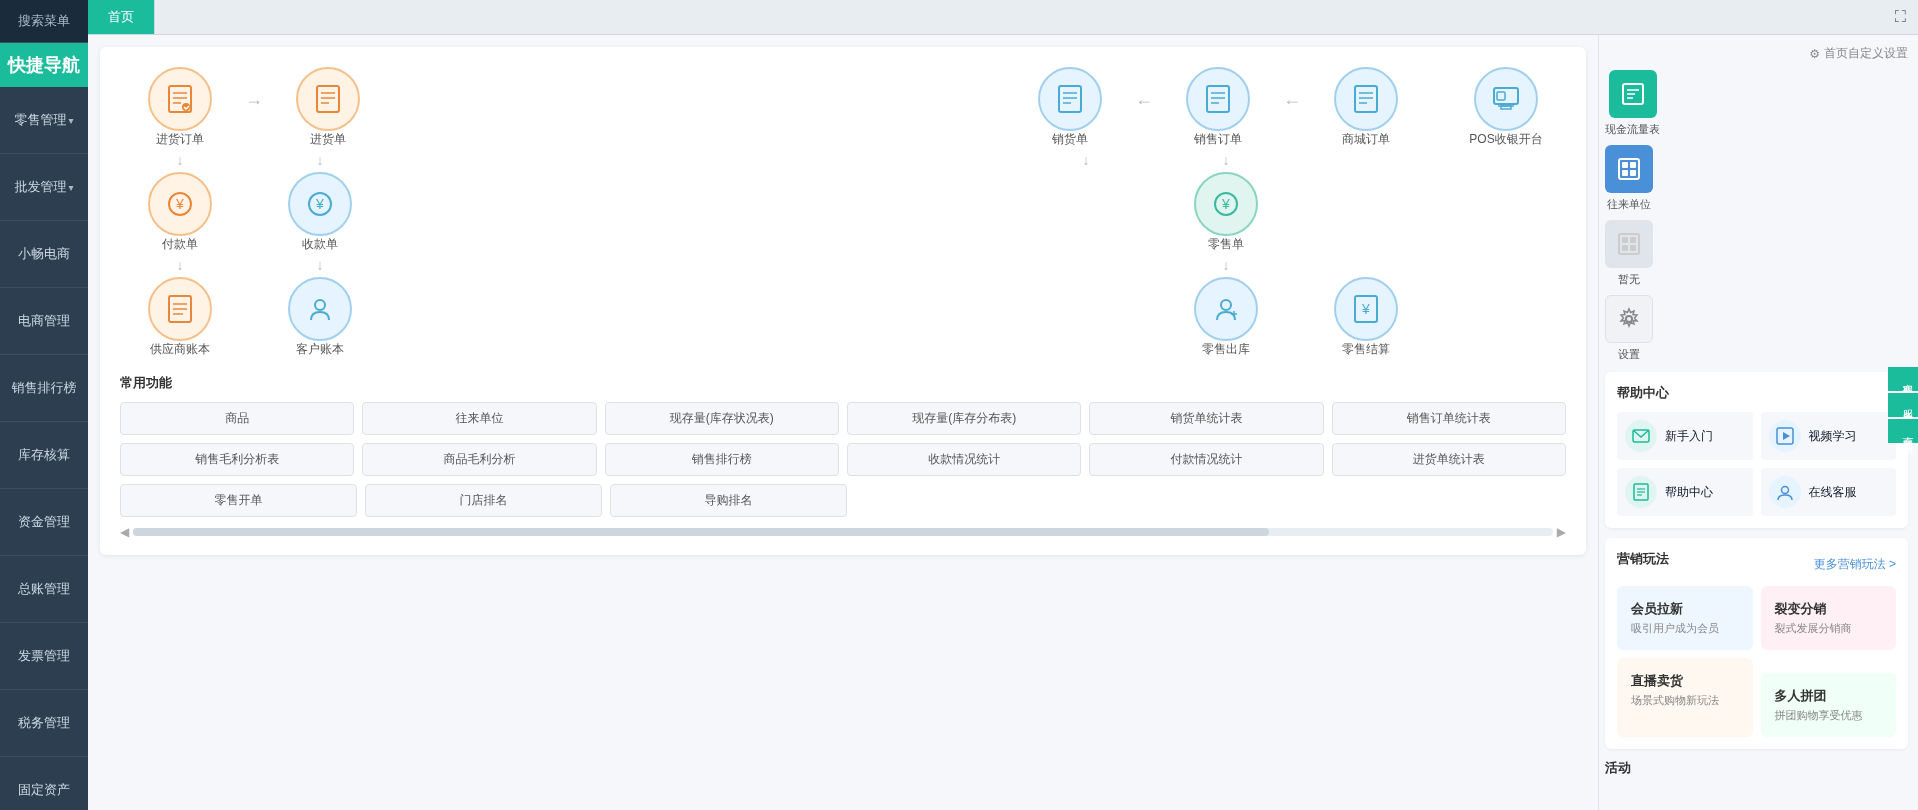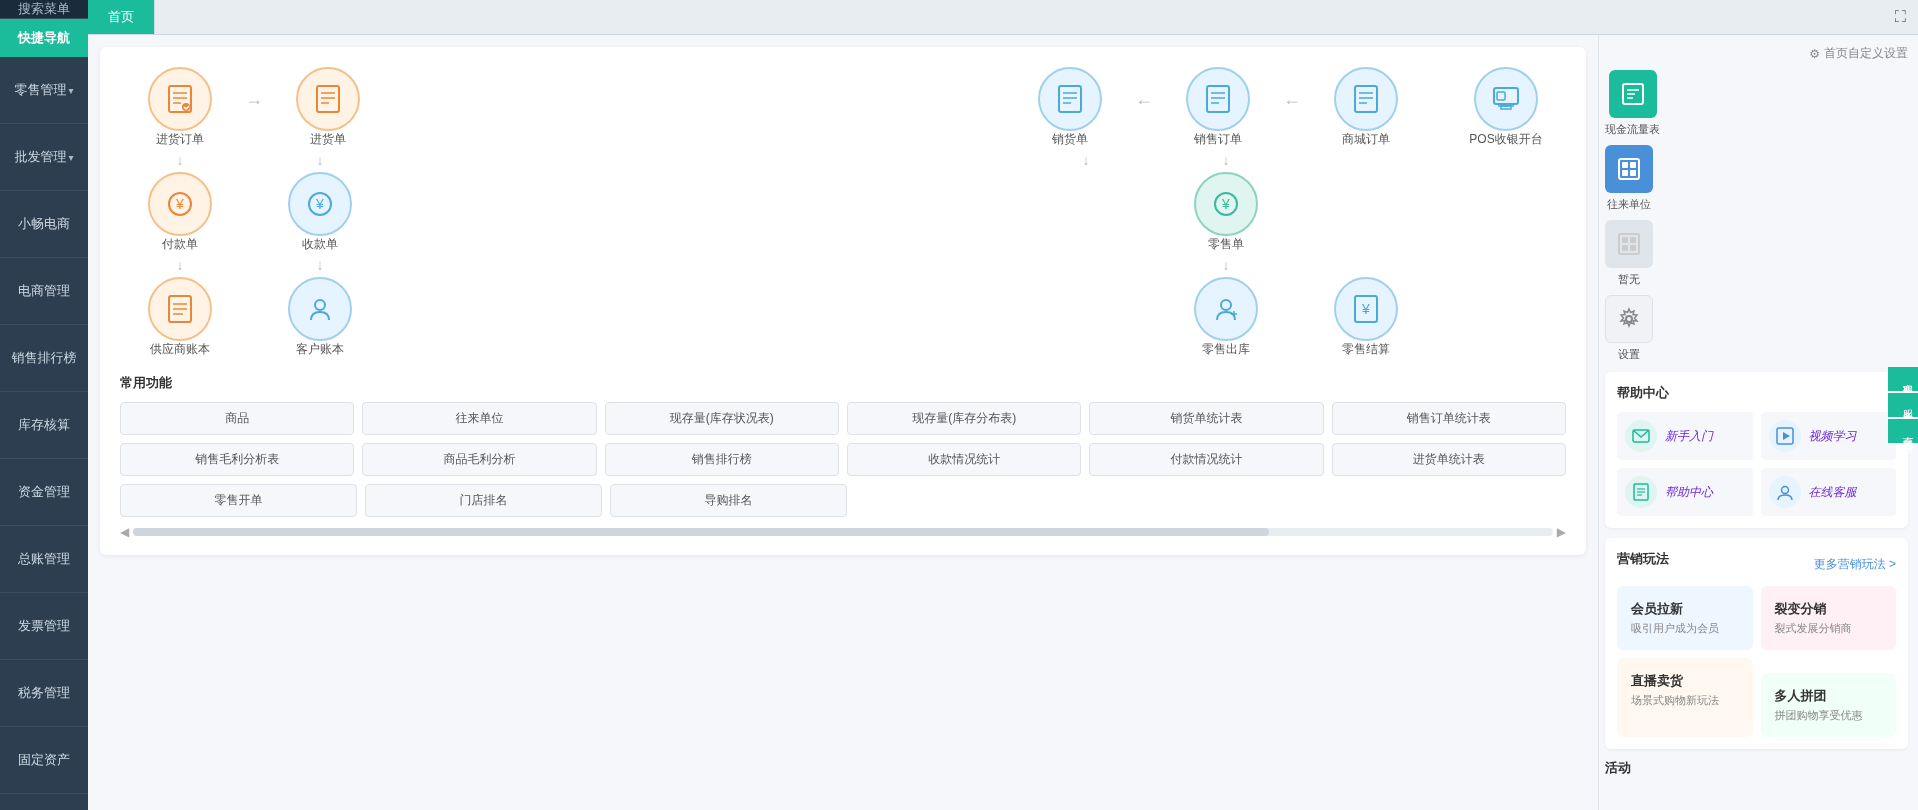--- a/index.html
+++ b/index.html
@@ -11,31 +11,31 @@
       background: #2d3e50;
       display: flex;
       flex-direction: column;
       height: 100%;
       flex-shrink: 0;
       z-index: 10;
     }
     .sidebar-search {
       background: #1a2b3c;
       color: #aab8c5;
-      padding: 0 8px;
+      padding: 12px 8px;
       font-size: 13px;
       text-align: center;
       cursor: pointer;
       border-bottom: 1px solid #3a4f62;
     }
     .sidebar-nav-label {
       background: #1abc9c;
       color: #fff;
       padding: 10px 8px;
-      font-size: 13px;
+      font-size: 18px;
       text-align: center;
       font-weight: bold;
     }
     .sidebar-item {
       color: #cdd8e3;
       padding: 24px 8px;
       text-align: center;
       cursor: pointer;
       font-size: 13px;
       border-bottom: 1px solid #3a4f62;
@@ -274,21 +274,21 @@
       height: 32px;
       border-radius: 50%;
       display: flex;
       align-items: center;
       justify-content: center;
       font-size: 14px;
       flex-shrink: 0;
     }
     .help-icon.teal { background: #e0f5f0; color: #1abc9c; }
     .help-icon.blue { background: #e6f4ff; color: #4a90d9; }
-    .help-text { font-size: 12px; color: #6d28d9; font-style: italic; }
+    .help-text { font-size: 12px; color: #0f172a; }
 
     
     .marketing-header {
       display: flex;
       justify-content: space-between;
       align-items: center;
       margin-bottom: 8px;
     }
     .more-link { font-size: 12px; color: #4a90d9; cursor: pointer; }
     .marketing-grid {

